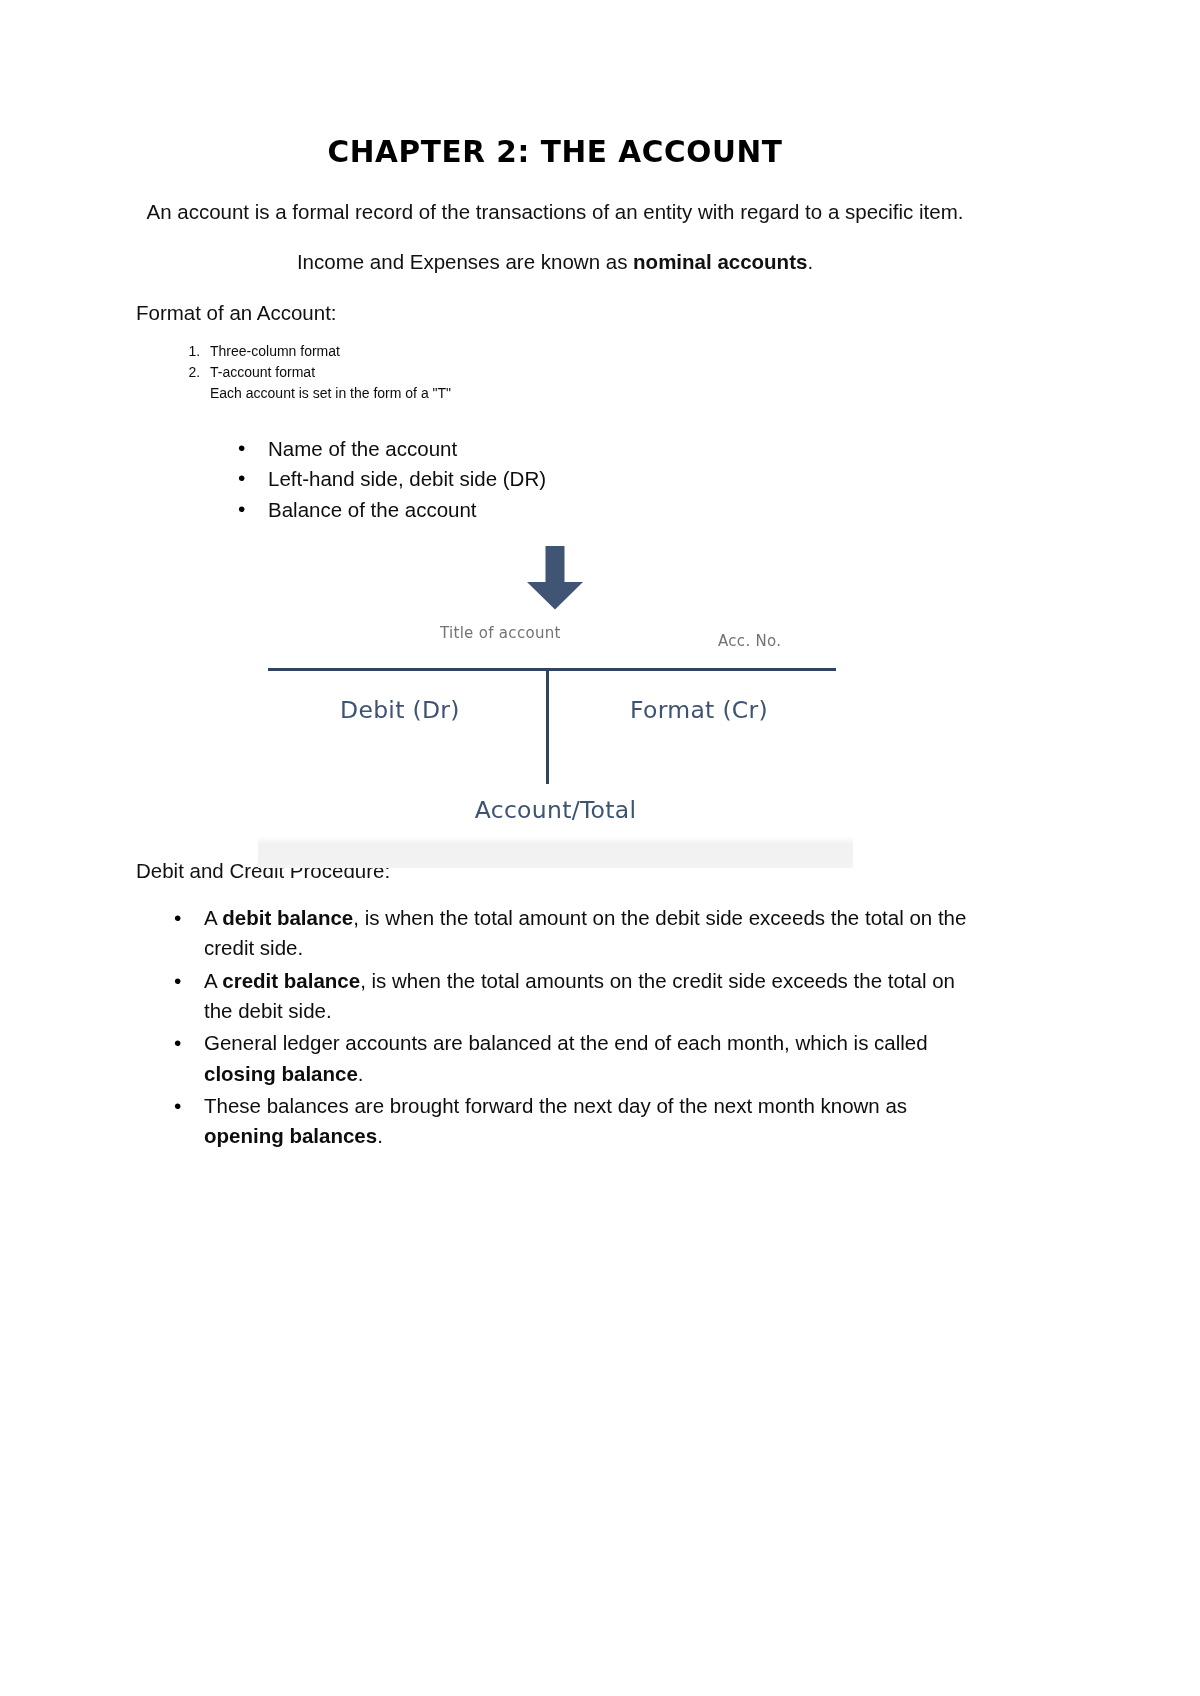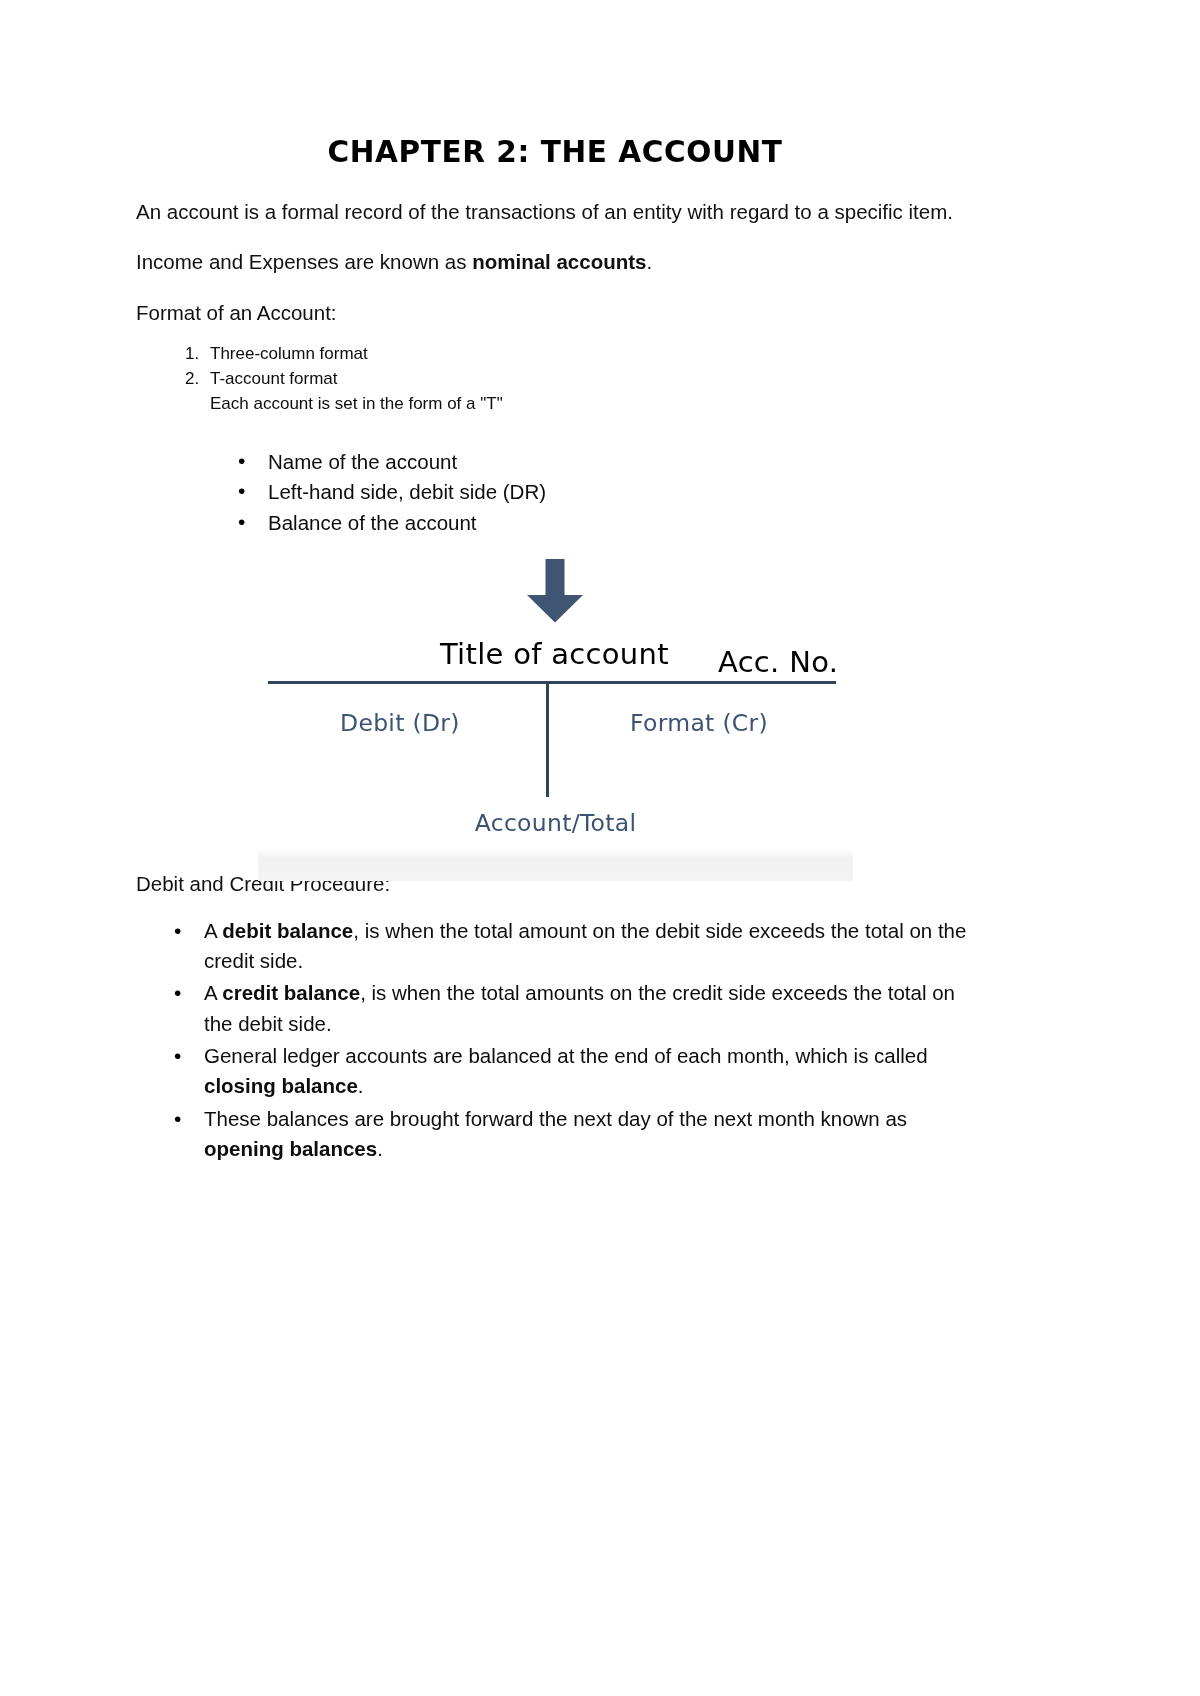--- a/index.html
+++ b/index.html
@@ -43,34 +43,34 @@
     line-height: 1.15;
   }
 
   
   .para {
     font-size: 20.5px;
     line-height: 1.5;
     color: #111111;
     margin: 0;
   }
-  .para-center { }
+  .para-center { text-align: center; }
   .para-left   { text-align: left; }
 
   .intro-1 { margin-top: 27px; }
   .intro-2 { margin-top: 19px; }
   .format-line { margin-top: 21px; }
 
   b, .b { font-weight: bold; }
 
   
   ol.num-list {
     margin: 13px 0 0 0;
     padding-left: 68px;
-    font-size: 17px;
+    font-size: 14px;
     line-height: 1.42;
   }
   ol.num-list > li {
     margin: 0 0 1px 0;
     padding-left: 6px;
   }
   .sub-line {
     display: block;
     margin-top: 1px;
   }
@@ -120,22 +120,22 @@
     position: absolute;
     left: 122px;
     top: 78px;
     width: 595px;
     height: 232px;
   }
   .t-head {
     position: relative;
     height: 44px;
     font-family: "DejaVu Sans", sans-serif;
-    font-size: 29px;
-    color: #000000;
+    font-size: 15px;
+    color: #737373;
     letter-spacing: 0.3px;
   }
   .t-title {
     position: absolute;
     left: 182px;
     top: 0;
     white-space: nowrap;
   }
   .t-accno {
     position: absolute;

